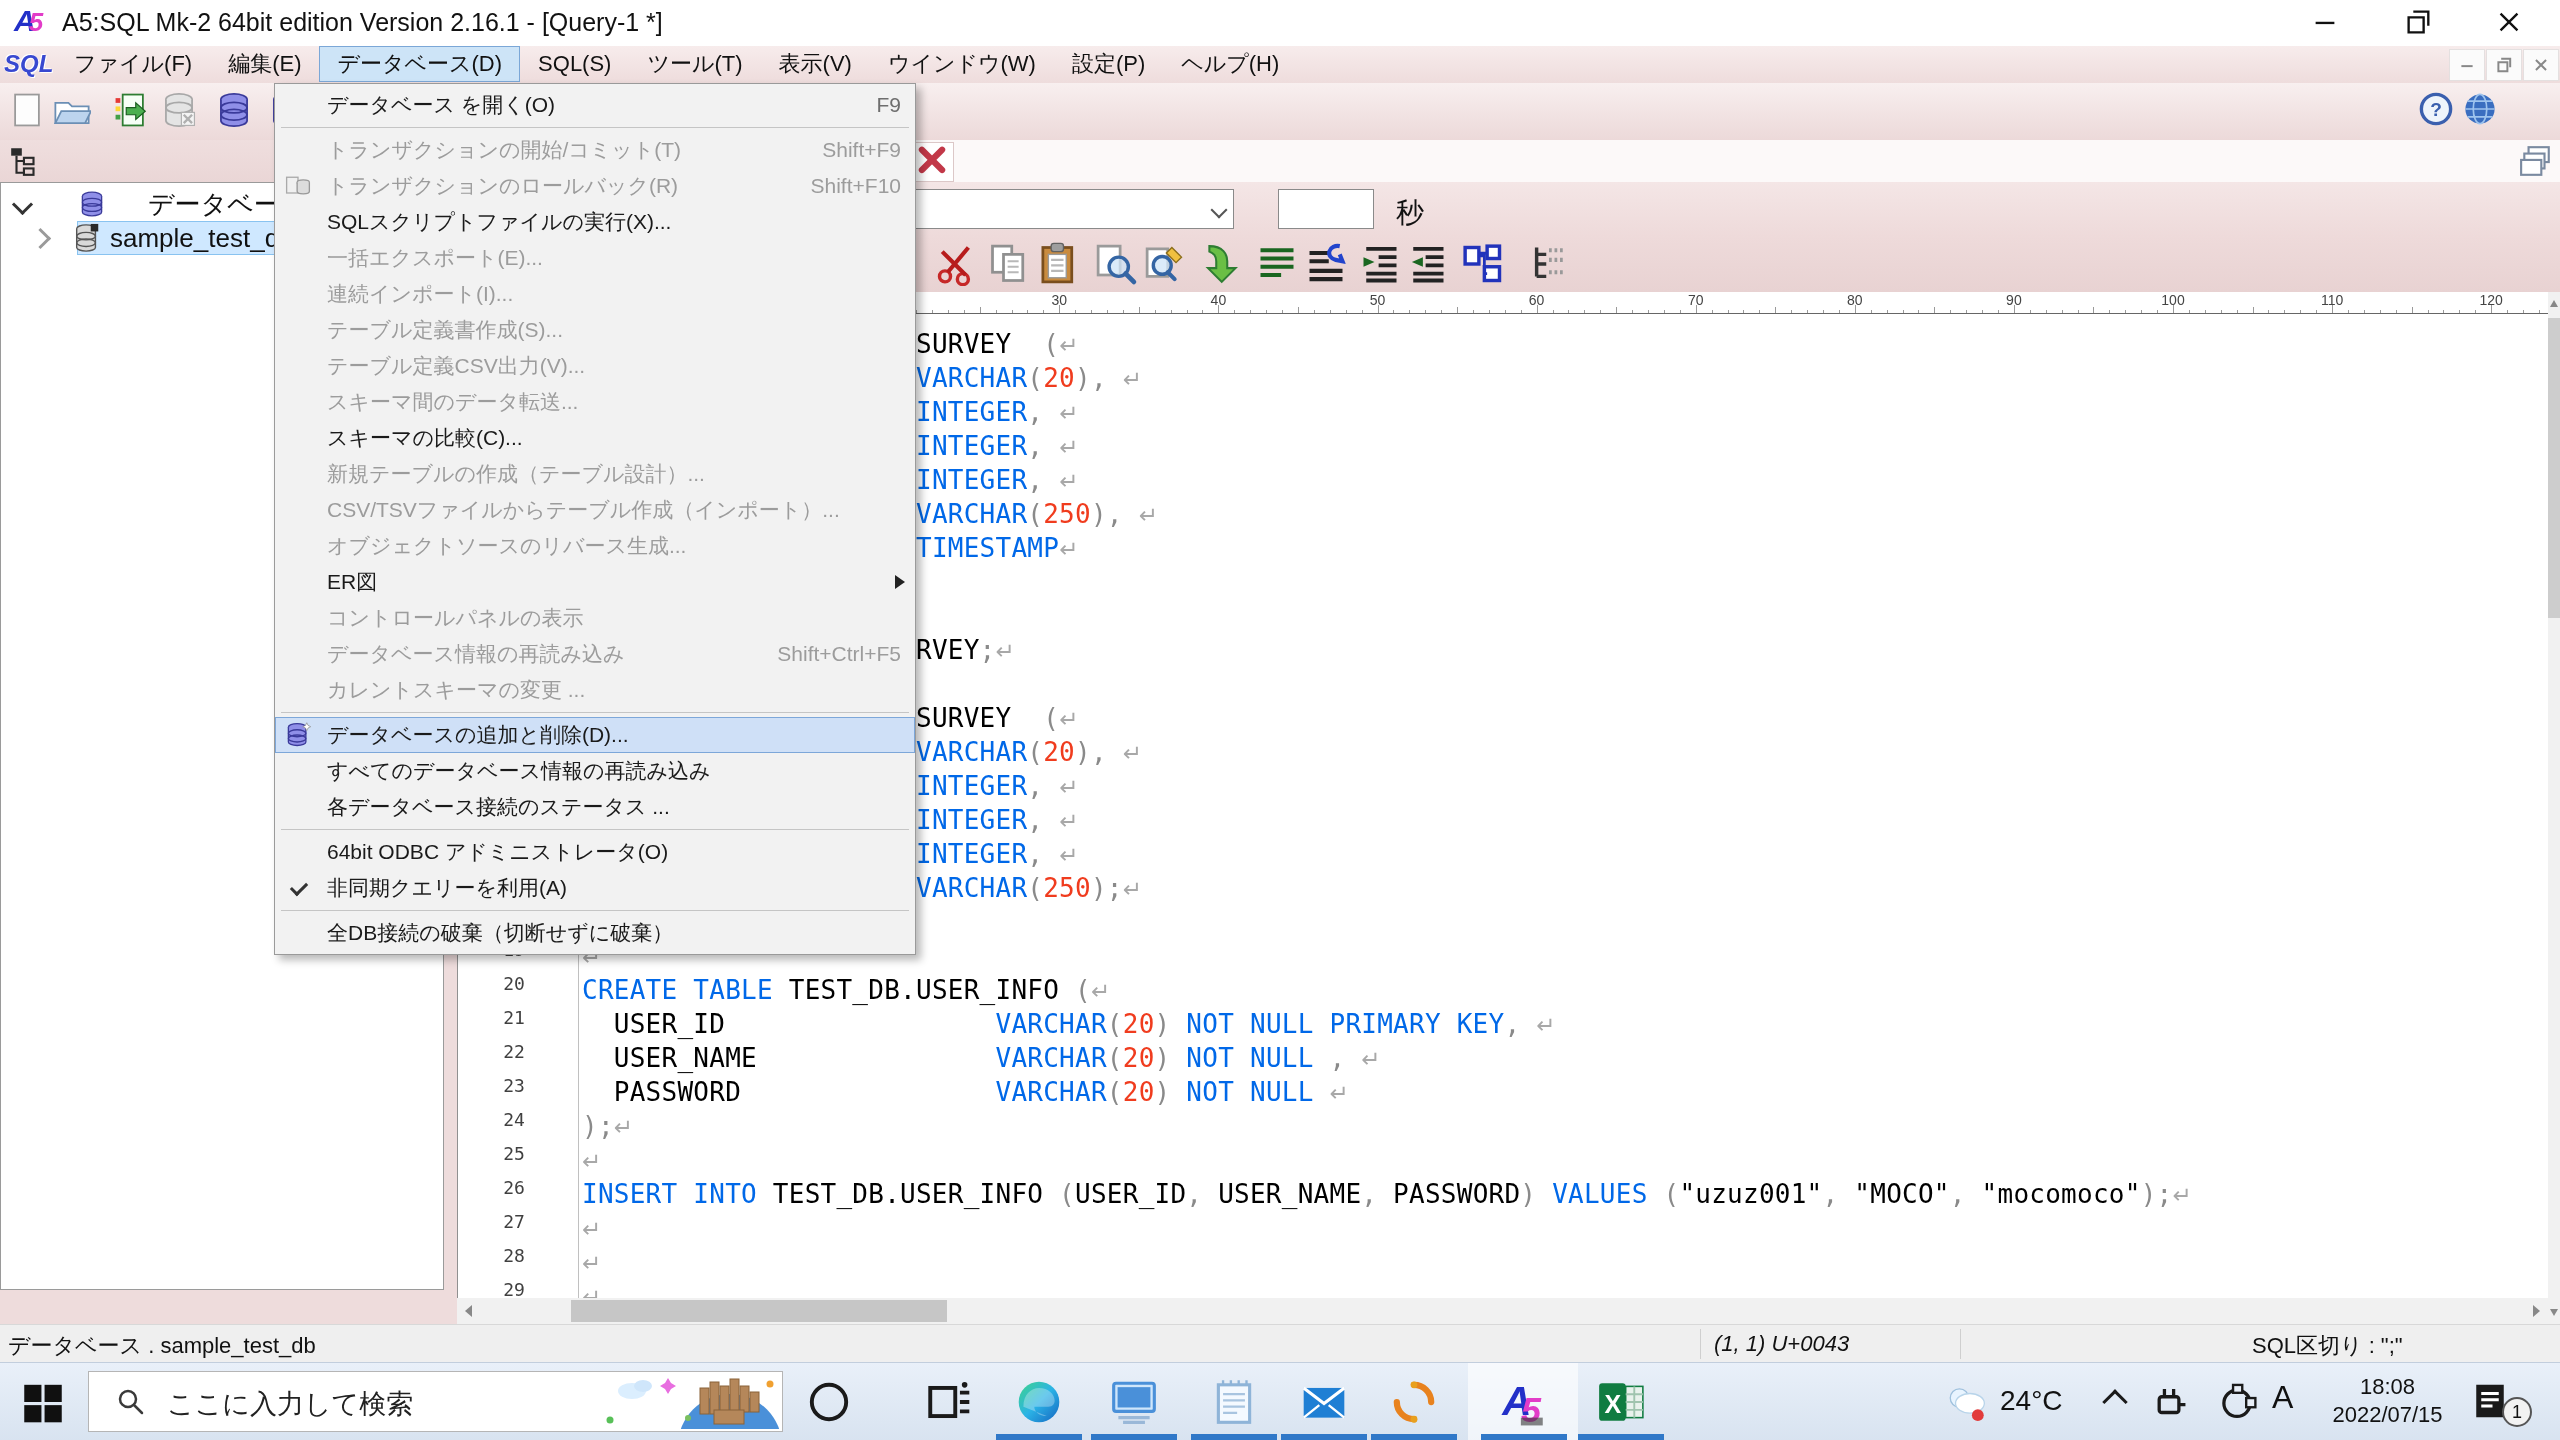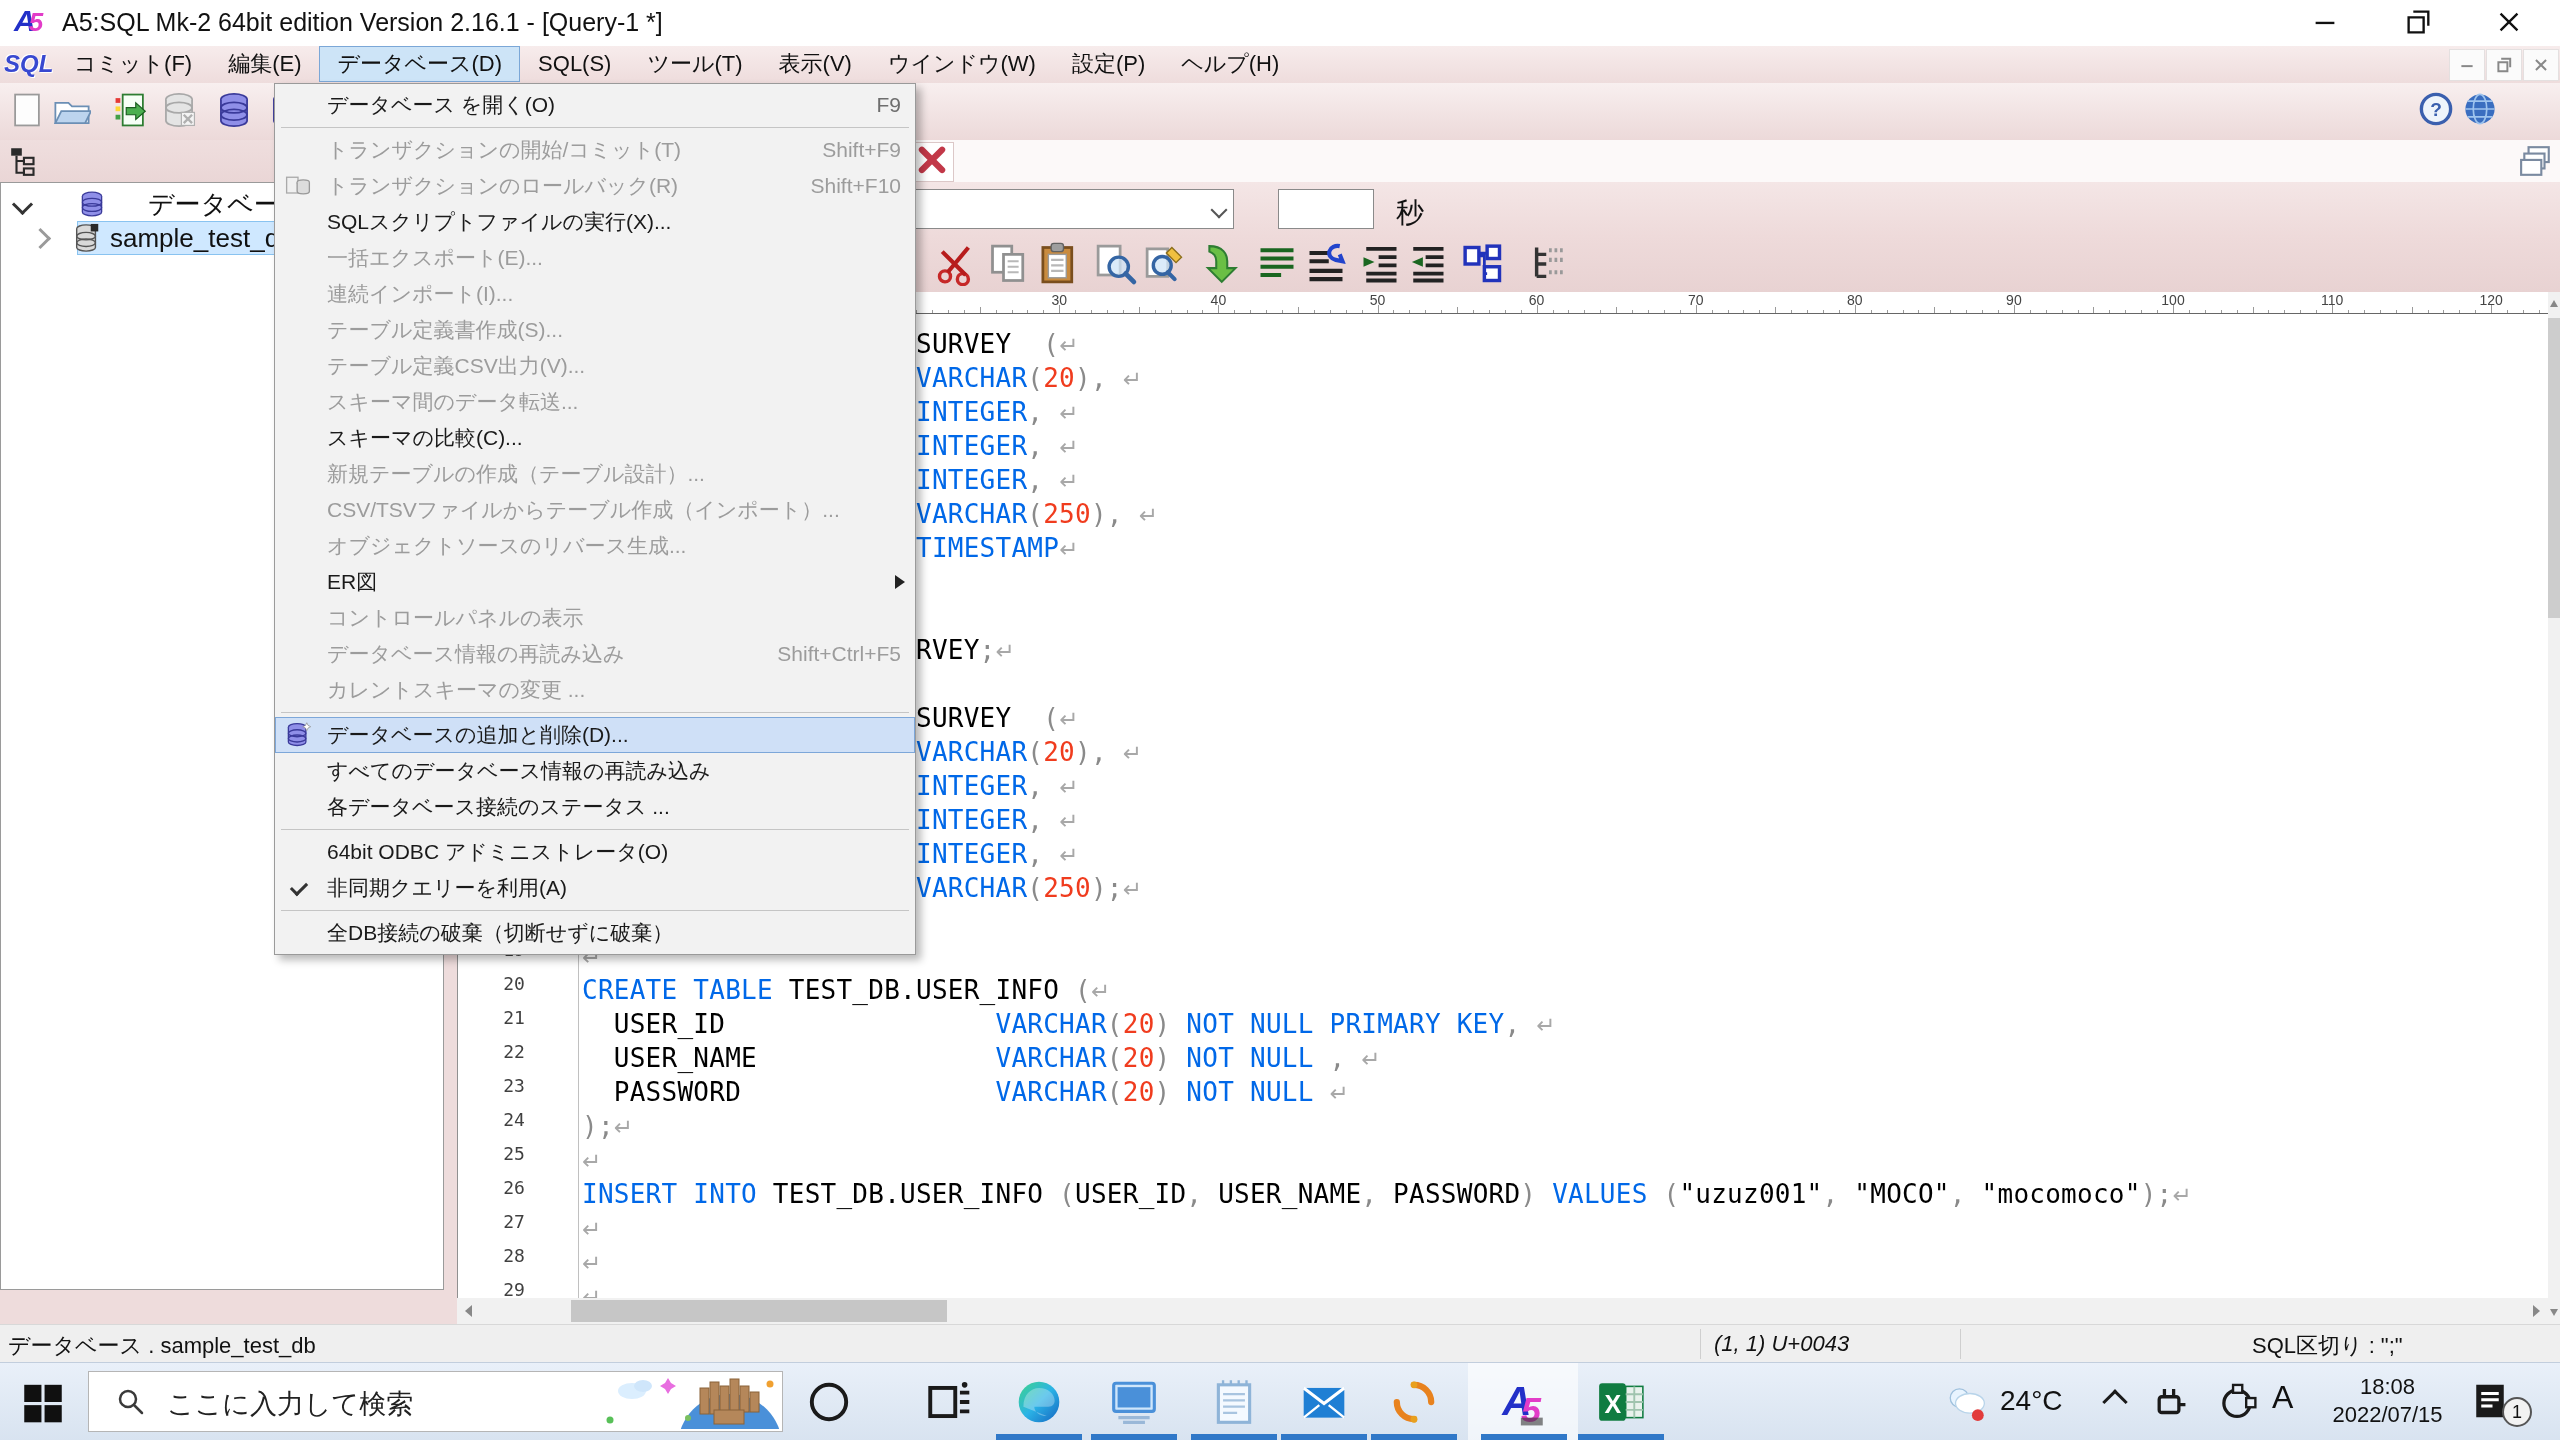--- a/index.html
+++ b/index.html
@@ -120,21 +120,21 @@
     <div class="abs wctl" style="left:2474px;">
         <svg width="30" height="30" viewBox="0 0 32 32">
           <path d="M7 7 L25 25 M25 7 L7 25" stroke="#111" stroke-width="2.5" fill="none"></path>
         </svg>
       </div>
   </div>
 
   <div class="abs" id="menubar">
     <div class="abs" id="sql-logo">SQL</div>
     <div id="menubar-items">
-        <div class="menu-top-item">コミット(F)</div>
+        <div class="menu-top-item">ファイル(F)</div>
         <div class="menu-top-item">編集(E)</div>
         <div class="menu-top-item active">データベース(D)</div>
         <div class="menu-top-item">SQL(S)</div>
         <div class="menu-top-item">ツール(T)</div>
         <div class="menu-top-item">表示(V)</div>
         <div class="menu-top-item">ウインドウ(W)</div>
         <div class="menu-top-item">設定(P)</div>
         <div class="menu-top-item">ヘルプ(H)</div>
       </div>
     <div class="abs mdi-btn" style="left:2449px;">

